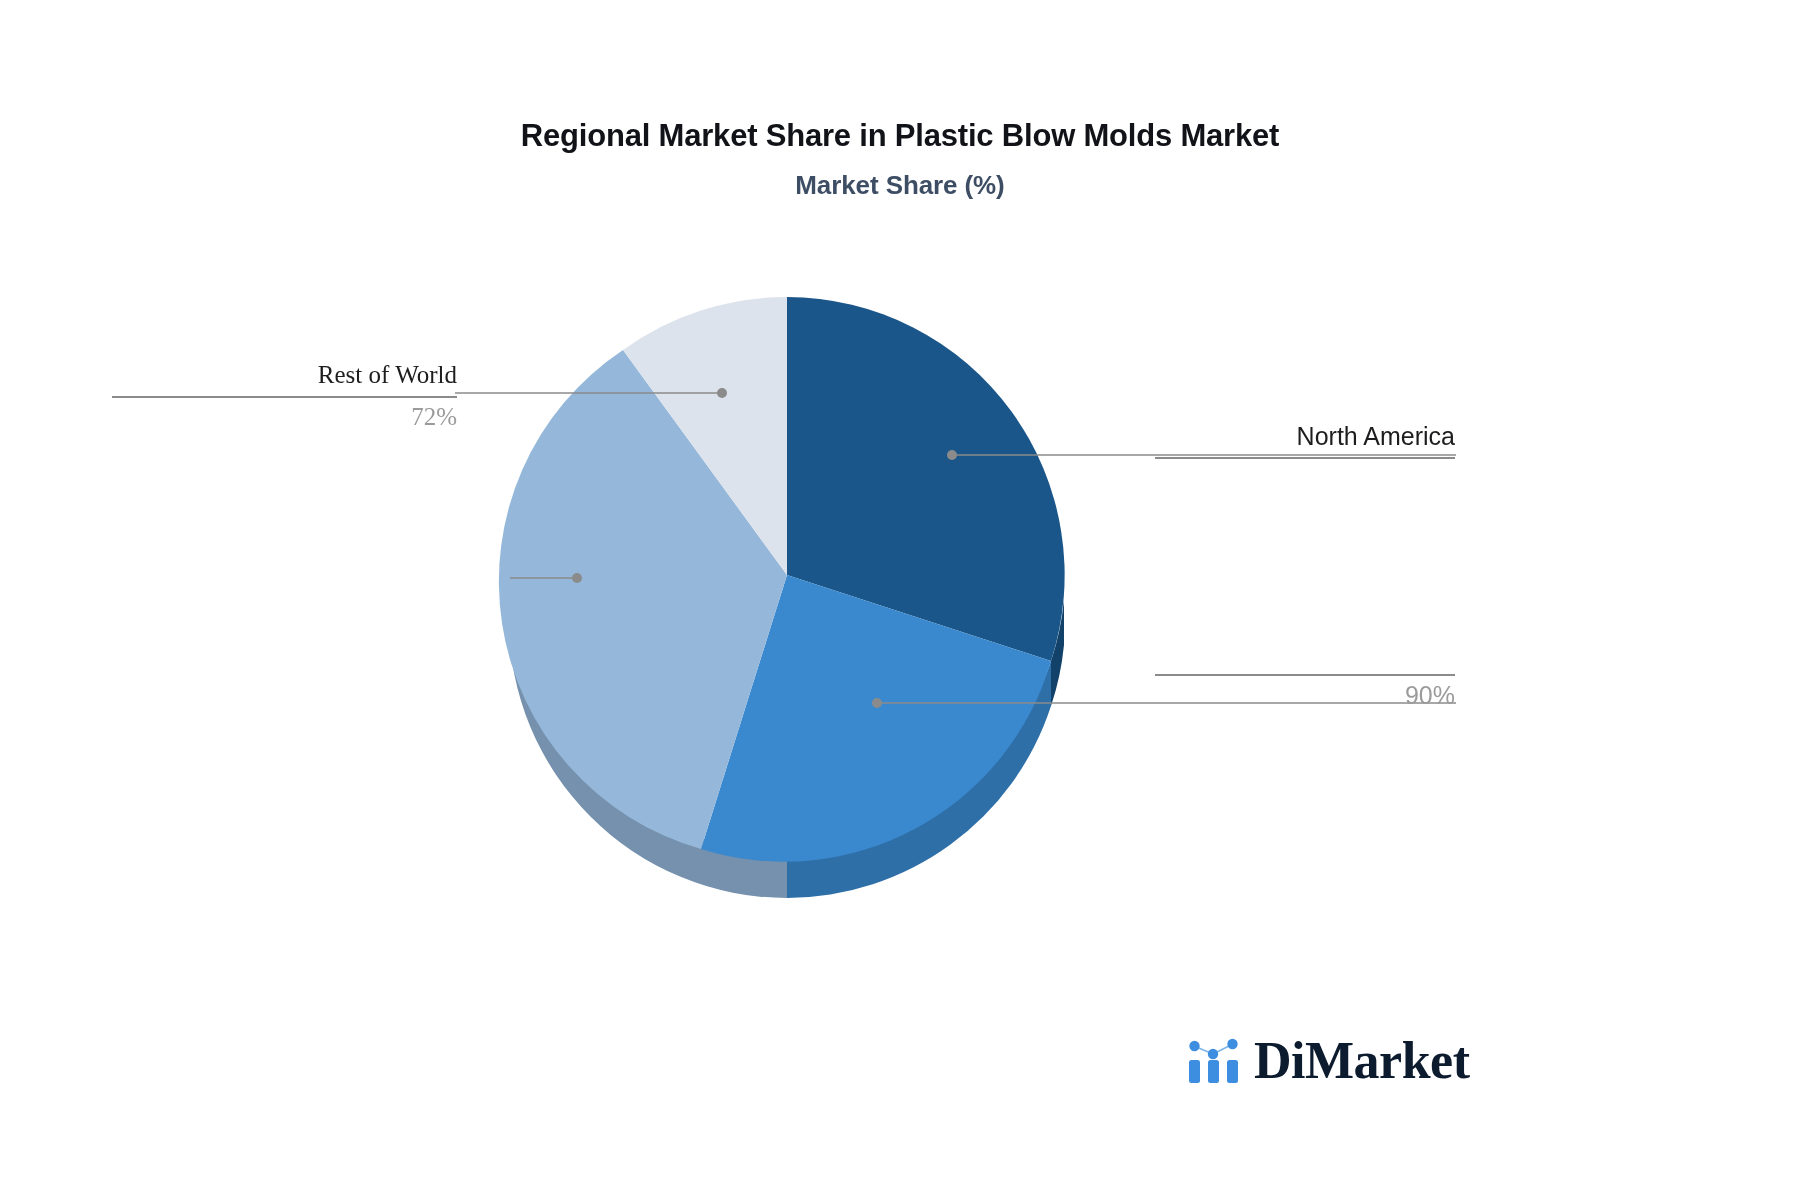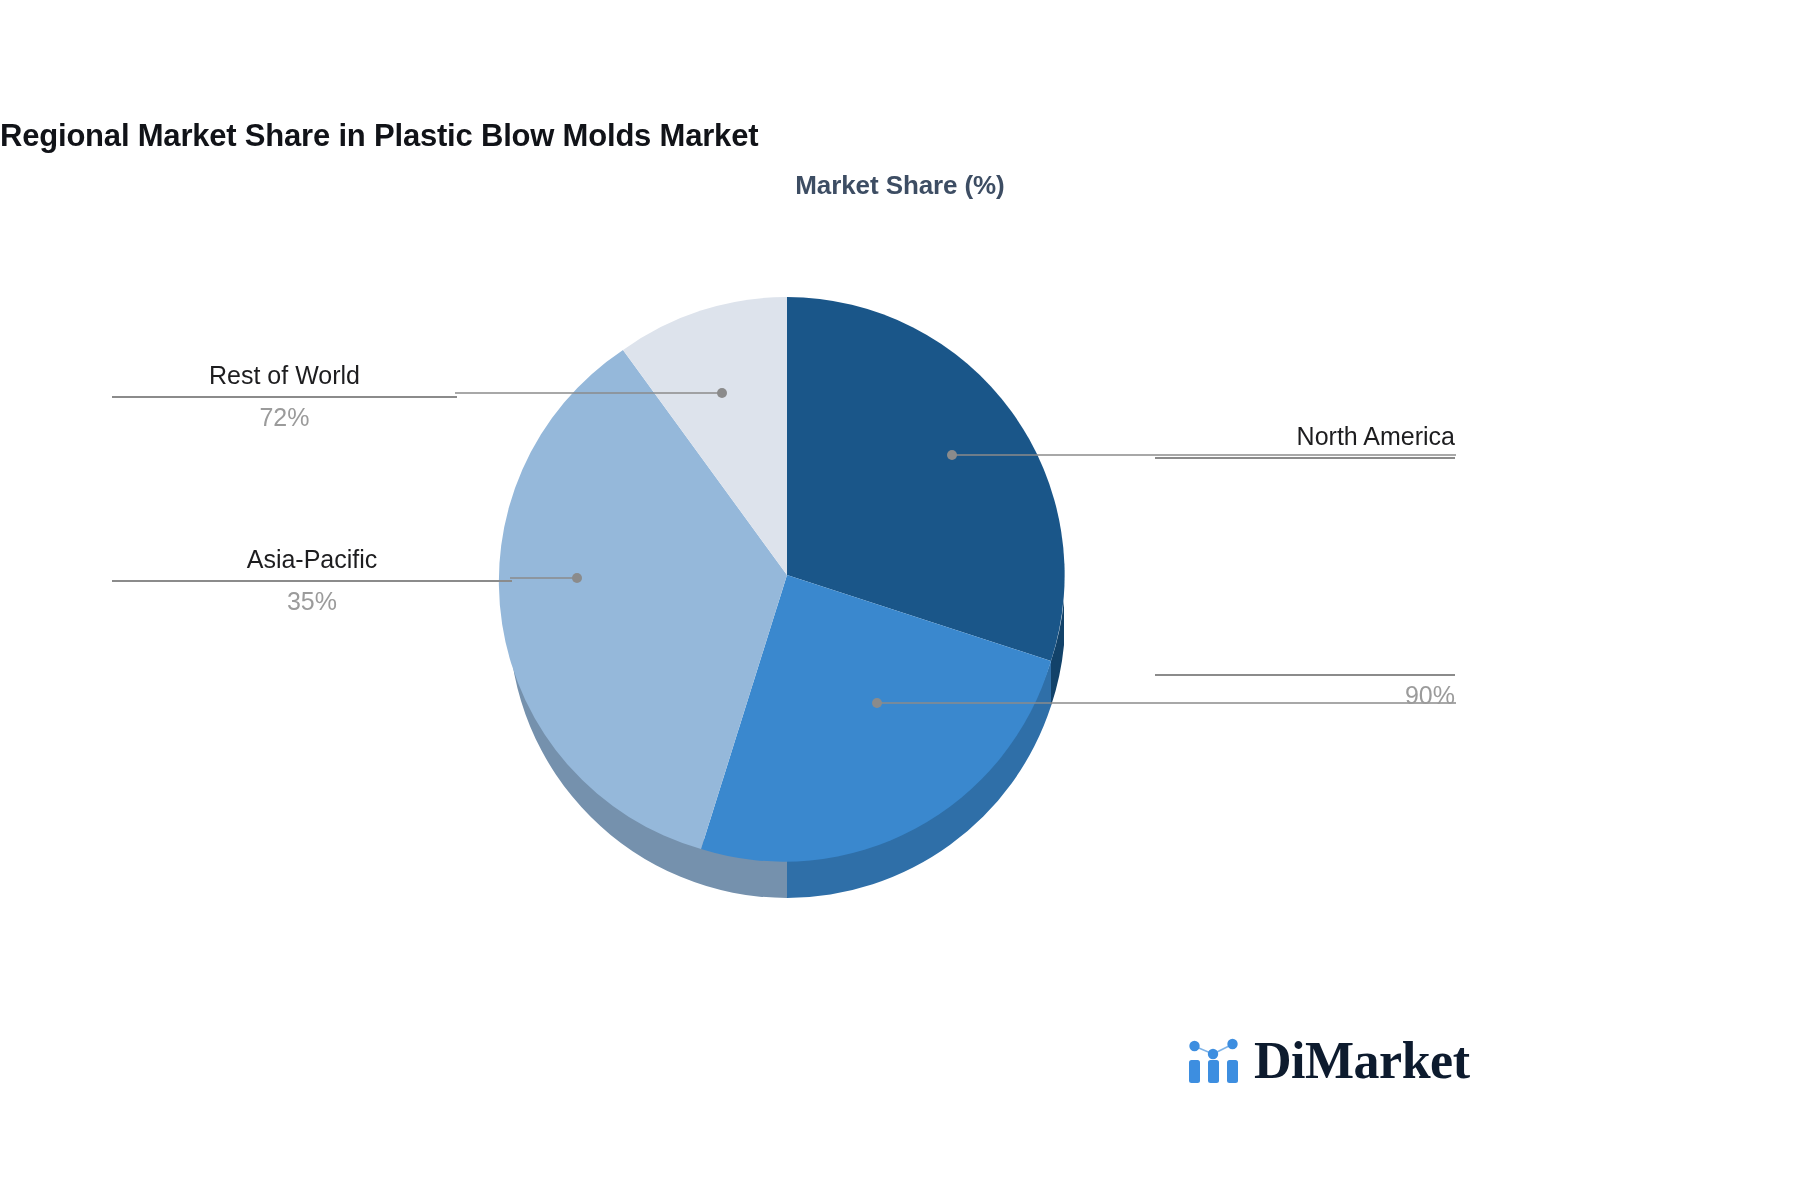--- a/index.html
+++ b/index.html
@@ -22,21 +22,21 @@
     height: 1196px;
     background: #ffffff;
   }
 
   
   #chart-title {
     position: absolute;
     left: 0;
     top: 118px;
     width: 1800px;
-    text-align: left;
+    text-align: center;
     font-size: 31px;
     font-weight: bold;
     color: #111318;
     letter-spacing: -0.2px;
   }
   #chart-subtitle {
     position: absolute;
     left: 0;
     top: 170px;
     width: 1800px;
@@ -72,21 +72,21 @@
     border-top: 2px solid #8b8b8b;
     margin: 6px 0 4px 0;
   }
   .callout .cl-value {
     font-size: 25px;
     color: #9b9b9b;
     line-height: 30px;
     white-space: nowrap;
   }
   .callout.left  .cl-name,
-  .callout.left  .cl-value { text-align: center; }
+  .callout.left  .cl-value { text-align: right; font-family: Liberation Serif, serif; }
   .callout.right .cl-name,
   .callout.right .cl-value { text-align: right; }
 
   #callout-rest-of-world { left: 112px; top: 360px;  width: 345px; }
   #callout-asia-pacific  { left: 112px; top: 544px;  width: 400px; }
   #callout-north-america { left: 1155px; top: 421px; width: 300px; }
   #callout-europe        { left: 1155px; top: 668px; width: 300px; }
 
   
   #brand-logo {
@@ -172,25 +172,20 @@
       <line x1="877" y1="703" x2="1456" y2="703" stroke="#8b8b8b" stroke-width="1.6"></line>
     </g>
   </svg>
 
   <div class="callout left" id="callout-rest-of-world">
     <div class="cl-name">Rest of World</div>
     <div class="cl-rule"></div>
     <div class="cl-value">72%</div>
   </div>
 
-  <div class="callout left" id="callout-asia-pacific">
-    <div class="cl-name">Asia-Pacific</div>
-    <div class="cl-rule"></div>
-    <div class="cl-value">35%</div>
-  </div>
 
   <div class="callout right" id="callout-north-america">
     <div class="cl-name">North America</div>
     <div class="cl-rule"></div>
   </div>
 
   <div class="callout right" id="callout-europe">
     <div class="cl-rule"></div>
     <div class="cl-value">90%</div>
   </div>

